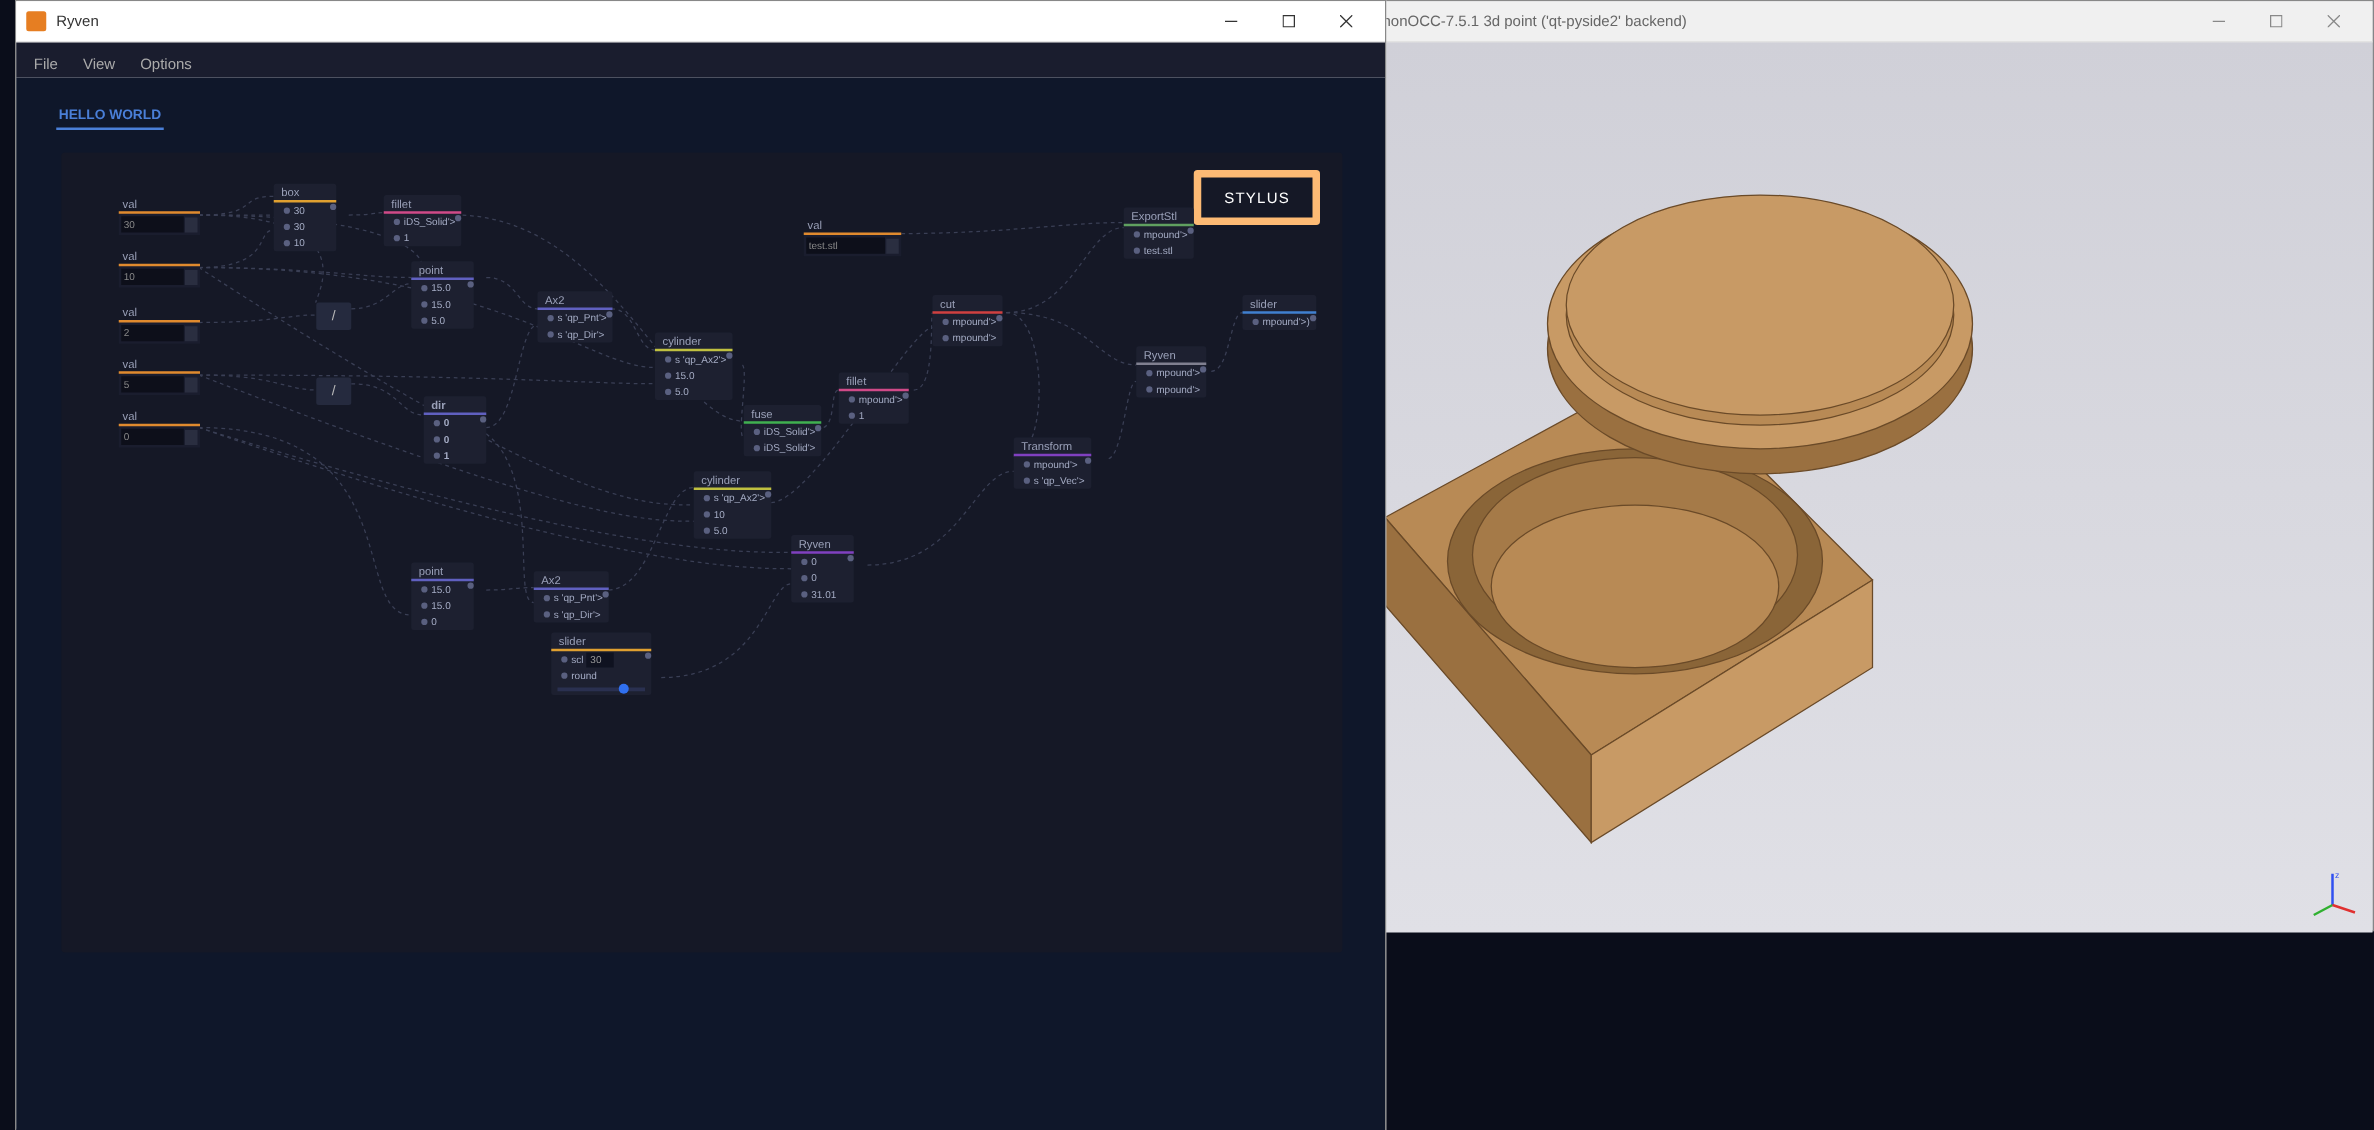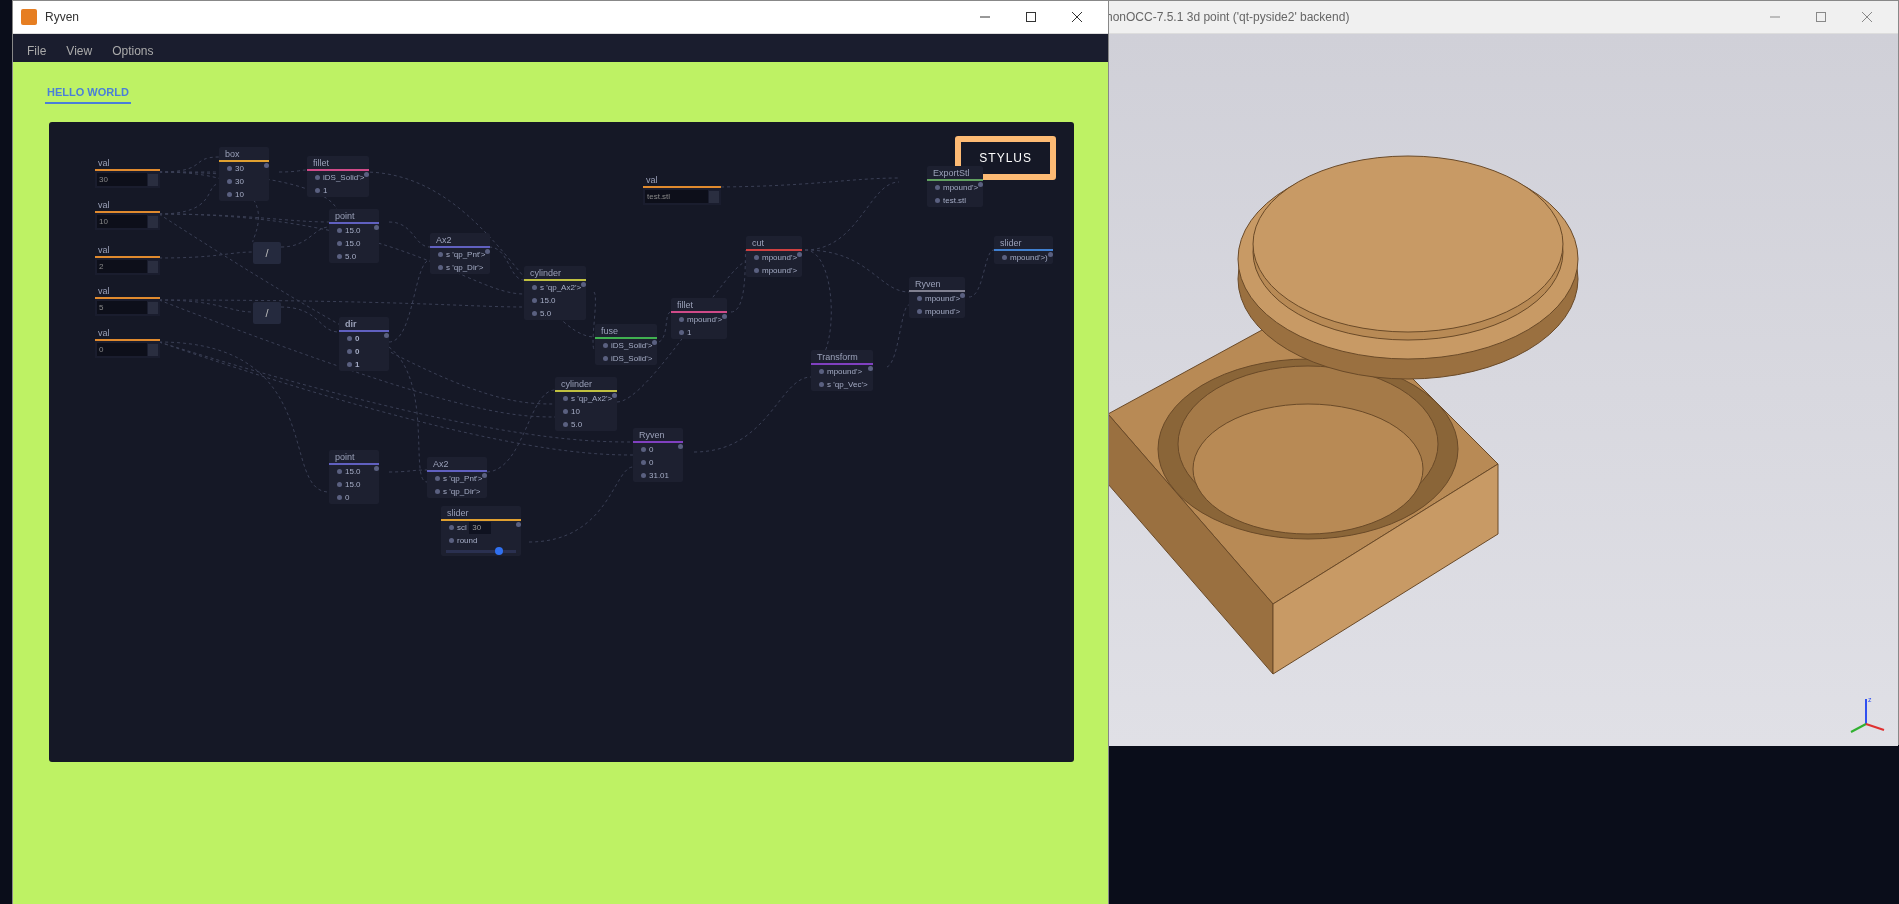--- a/index.html
+++ b/index.html
@@ -7,21 +7,21 @@
 .window{position:absolute;background:#fff;border:1px solid #888}
 #ryven-window{left:12px;top:0;width:1097px;height:904px;z-index:2}
 #viewer-window{left:1097px;top:0;width:802px;height:745px;z-index:1;background:#d8d8de}
 .titlebar{height:33px;background:#fff;display:flex;align-items:center;padding:0 8px;border-bottom:1px solid #ddd}
 .titlebar .icon{width:16px;height:16px;background:#e67e22;margin-right:8px;border-radius:2px}
 .titlebar .title{font-size:12px;color:#333;flex:1}
 .winbtn{width:46px;height:33px;display:flex;align-items:center;justify-content:center;cursor:pointer}
 .winbtn svg{width:10px;height:10px}
 .menubar{height:28px;background:#1a1d2e;display:flex;align-items:flex-end;padding:0 4px}
 .menubar .item{color:#aaa;font-size:12px;padding:4px 10px;cursor:pointer}
-#ryven-body{background:#bef264;height:843px;position:relative;padding:16px 20px}
+#ryven-body{background:#0f172a;height:843px;position:relative;padding:16px 20px}
 .tab-strip{padding:4px 12px}
 .tab{color:#4a7fd8;font-size:11px;font-weight:bold;border-bottom:2px solid #4a7fd8;padding:4px 2px;display:inline-block}
 #canvas{position:absolute;left:36px;top:60px;width:1025px;height:640px;background:#151826;border-radius:3px}
 #stylus-btn{position:absolute;right:18px;top:14px;border:6px solid #fdba74;color:#fff;background:transparent;padding:9px 18px;font-size:12px;letter-spacing:1px;border-radius:3px;cursor:pointer}
 .node{position:absolute;background:#1d2030;border-radius:2px;font-size:9px;color:#ccc;min-width:50px}
 .node .hdr{padding:2px 6px 1px;color:#9aa0b8;font-size:9px}
 .node .bar{height:2px}
 .node .row{padding:1px 5px;display:flex;align-items:center;height:13px}
 .node .port{width:5px;height:5px;background:#5a6080;border-radius:50%;margin:0 3px}
 .node .row span{font-size:8px;color:#a5acc5}
@@ -375,21 +375,21 @@
             <div class="row"><div class="port"></div><span>scl</span>&nbsp;<input class="val" style="width: 22px;" value="30"></div>
             <div class="row">
               <div class="port"></div>
               <span>round</span>
             </div>
             <div class="slider-track">
               <div class="slider-thumb" style="left:70%"></div>
             </div>
             <div class="port" style="position: absolute; right: -3px; top: 16px;"></div>
           </div>
-          <div class="node" style="left: 850px; top: 44px; margin-left: 28px;">
+          <div class="node" style="left: 850px; top: 44px;">
             <div class="hdr">ExportStl</div>
             <div class="bar" style="background:#60a060"></div>
             <div class="row">
               <div class="port"></div>
               <span>mpound'&gt;</span>
             </div>
             <div class="row">
               <div class="port"></div>
               <span>test.stl</span>
             </div>

